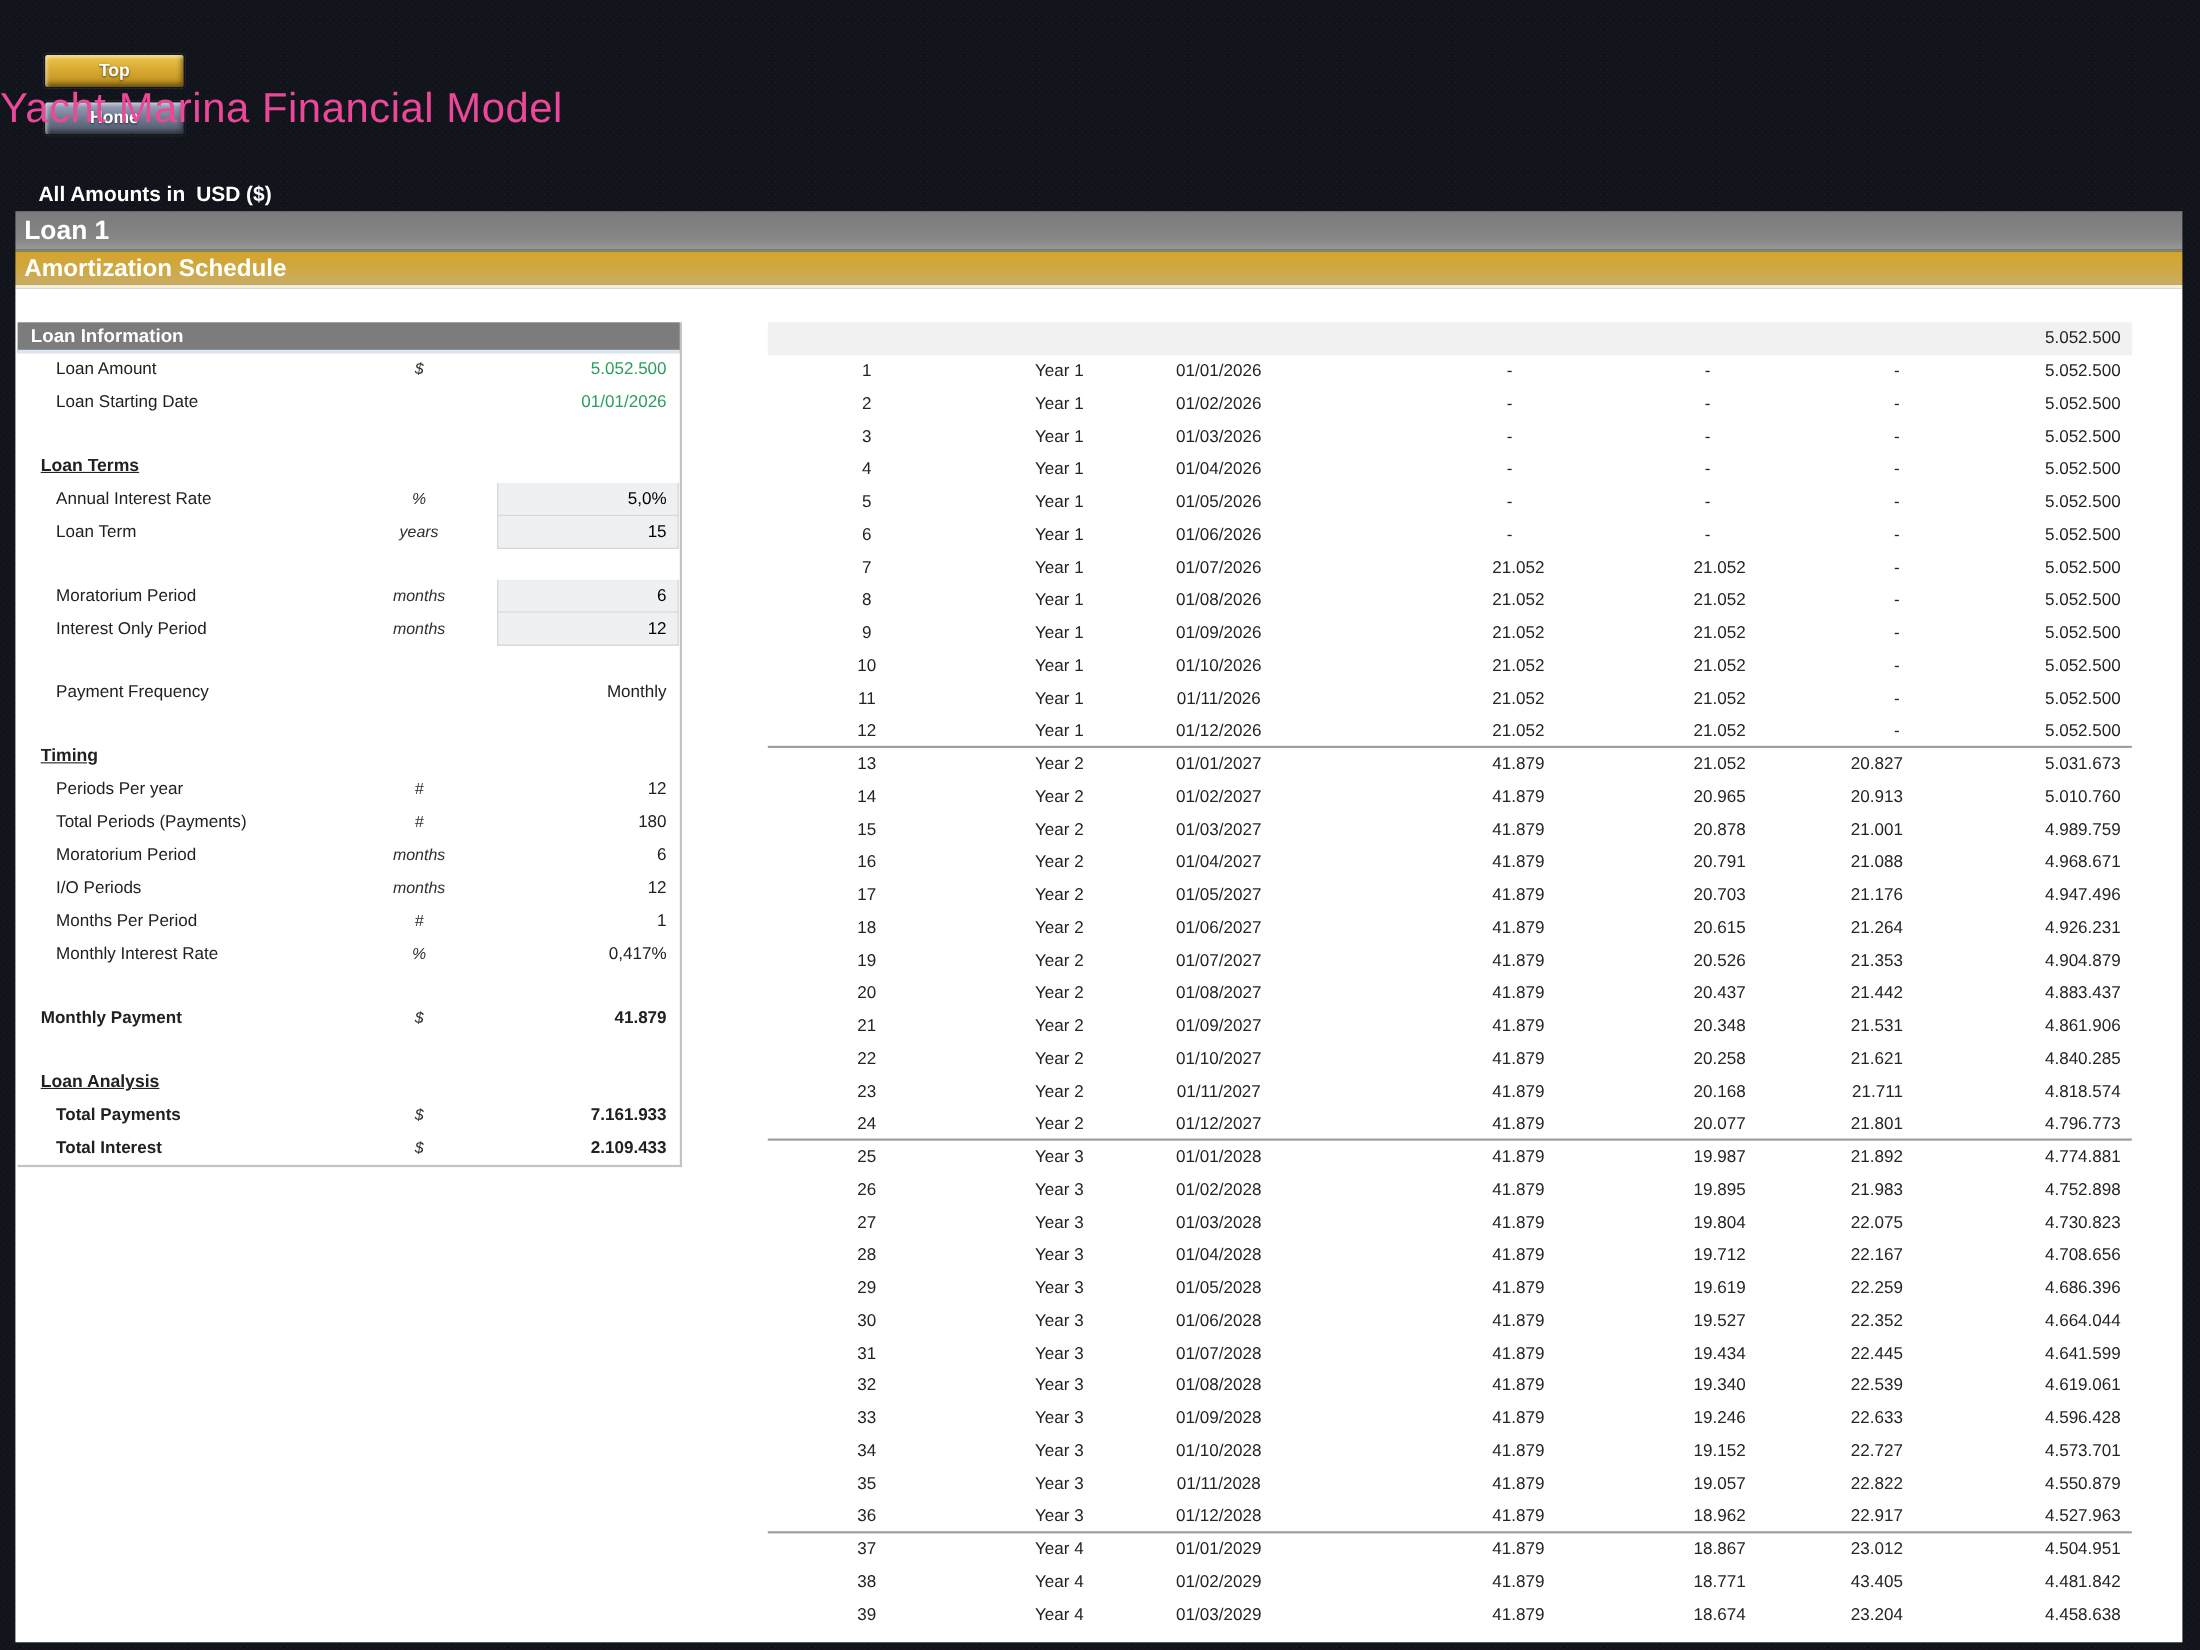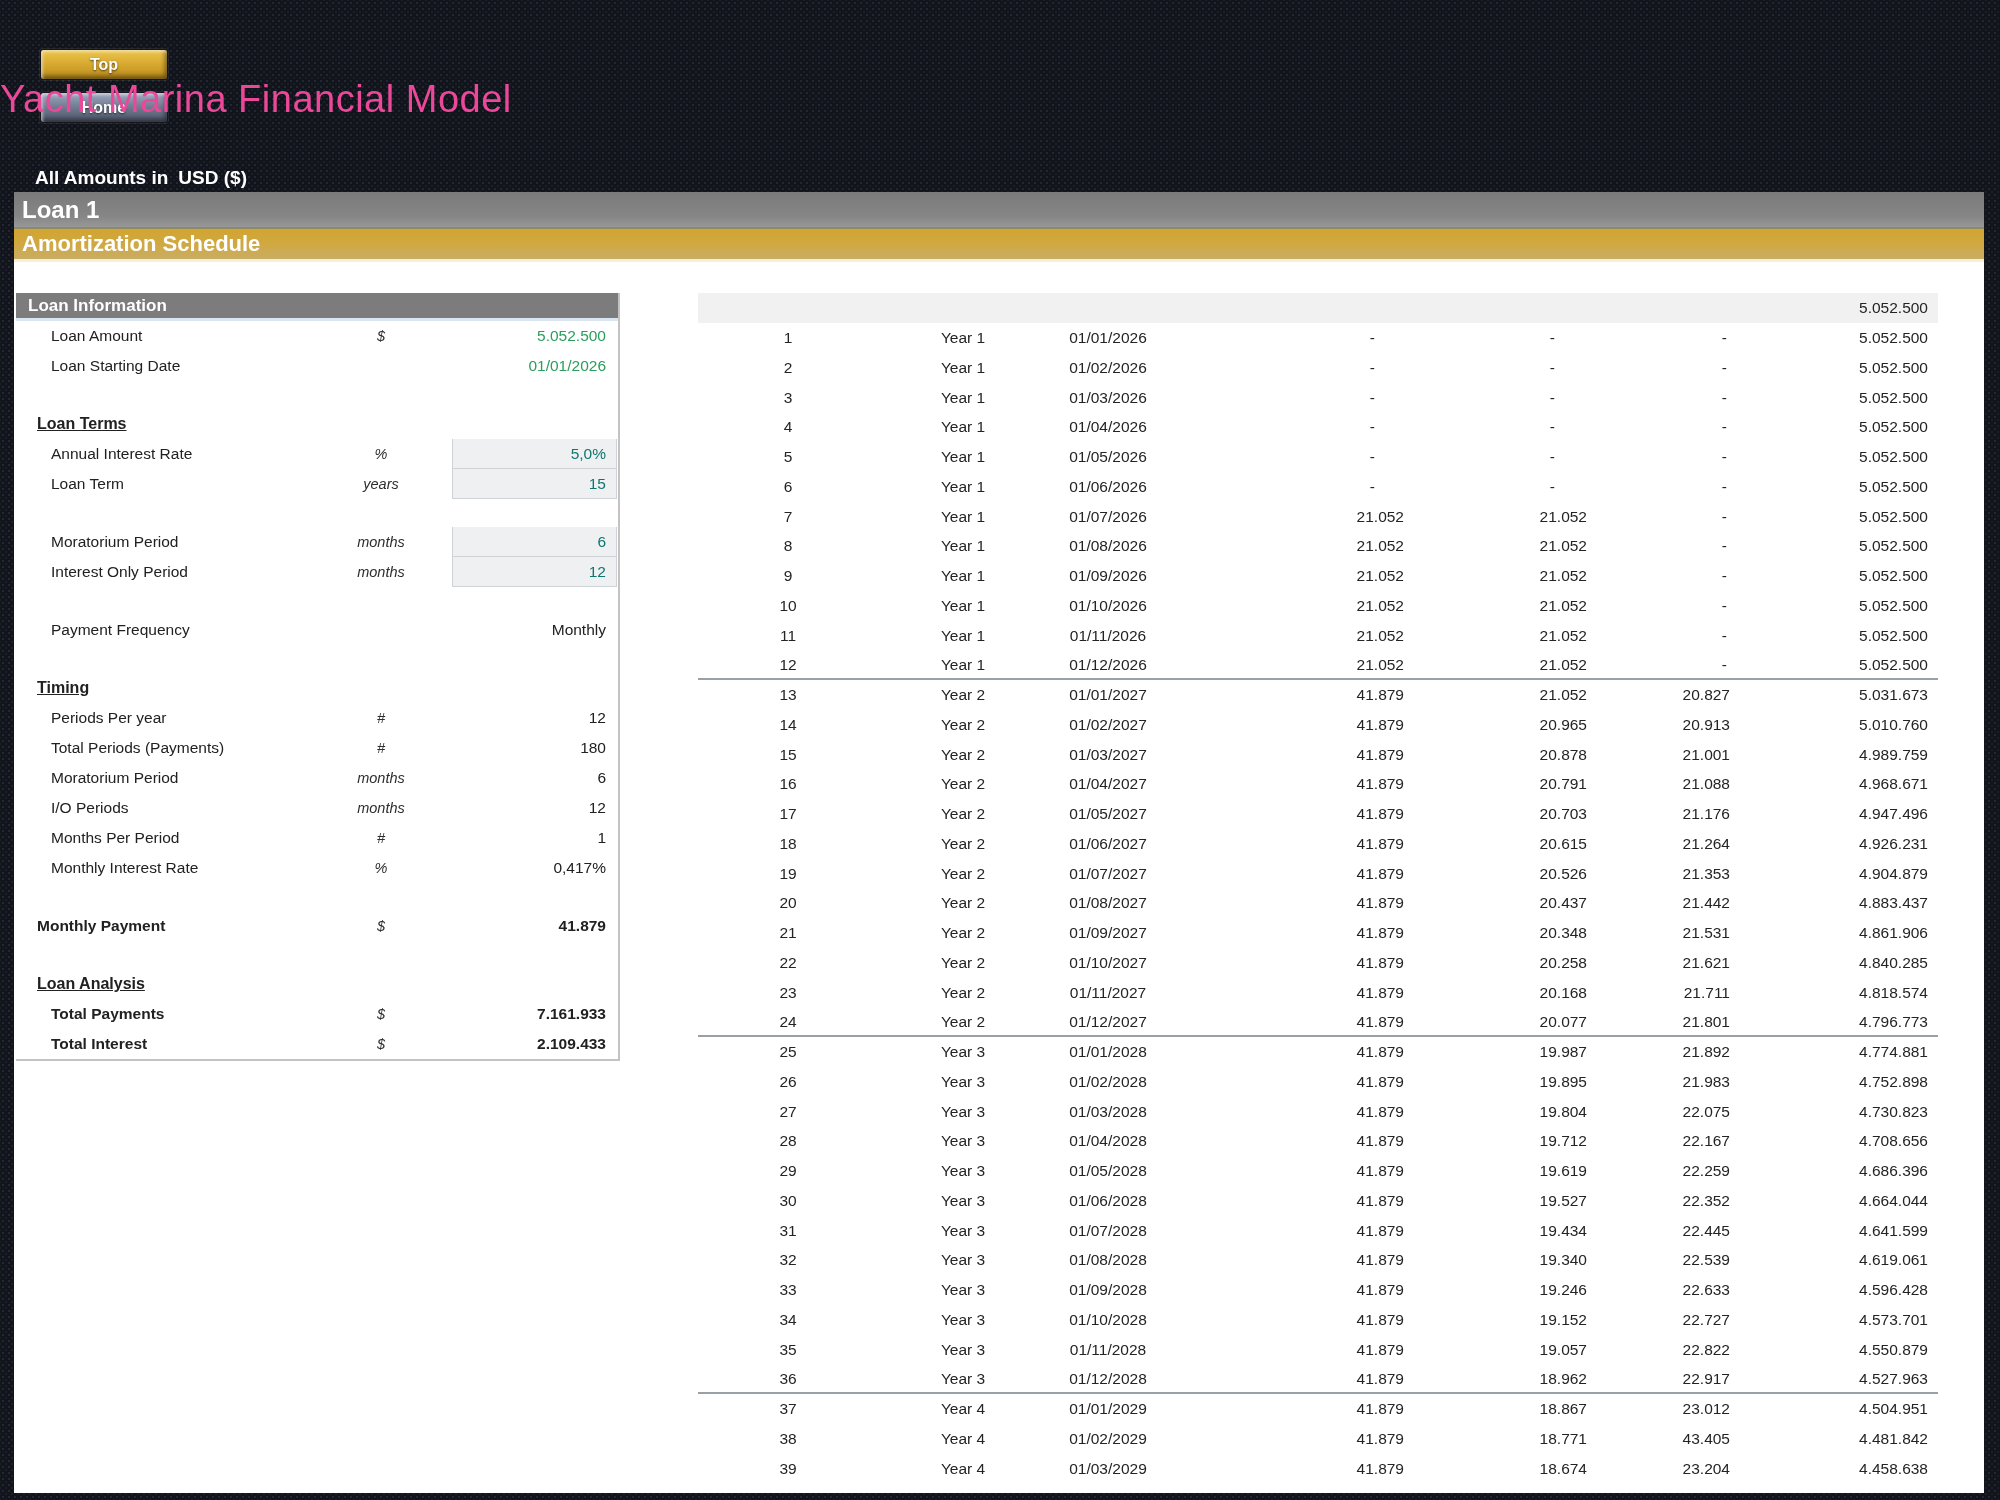--- a/index.html
+++ b/index.html
@@ -58,21 +58,21 @@
   .p-section { font-weight:bold; text-decoration:underline; padding-left:21px; font-size:16px; }
   .p-label { position:absolute; left:35px; top:0; white-space:nowrap; }
   .p-label.lvl1 { left:21px; }
   .p-row.bold .p-label, .p-row.bold .p-value { font-weight:bold; }
   .p-unit { position:absolute; left:290px; width:150px; top:0; text-align:center;
             font-style:italic; font-size:14.5px; color:#2e2e2e; }
   .p-value { position:absolute; right:12px; top:0; }
   .p-value.green { color:#2a9e5c; }
   .p-input { position:absolute; left:436px; right:1px; top:0; height:30px;
              background:#eef0f2; border:1px solid #cfd3d8; text-align:right;
-             padding-right:10px; color:#0f766e; }
+             padding-right:10px; color:#000000; }
   .p-row + .p-row .p-input { border-top:none; }
 
   
   .amort { position:absolute; left:684px; top:31px; width:1240px; }
   .thead { height:28px; background:#7c7c7c; border-bottom:3px solid #dbe5f1; display:flex; }
   .th { color:#fff; font-weight:bold; font-size:15.5px; line-height:26px; }
   .trow { display:flex; height:29.75px; line-height:29.75px; font-size:15.5px; color:#242424; }
   .trow.opening { height:30px; line-height:30px; background:#f1f1f1; }
   .trow.year-end { border-bottom:2px solid #9aa0a5; }
   .col0{width:180px; text-align:center;}

